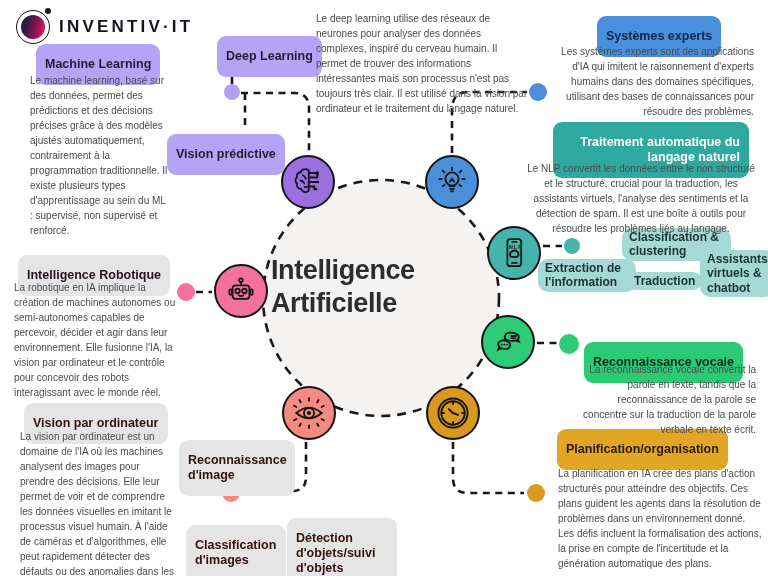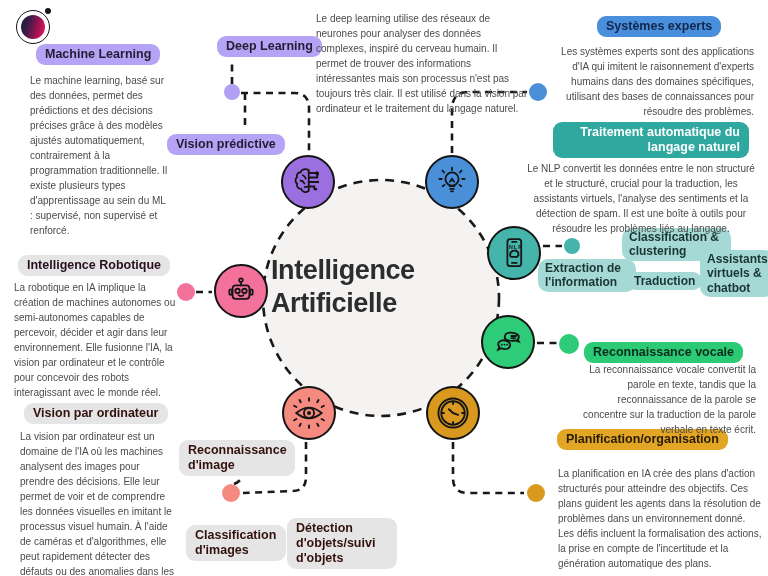--- a/index.html
+++ b/index.html
@@ -10,21 +10,21 @@
   .abs{position:absolute;}
   
   .logo{left:16px;top:10px;display:flex;align-items:center;gap:9px;}
   .logo-mark{position:relative;width:32px;height:32px;border:1.6px solid #17131f;border-radius:50%;
     display:flex;align-items:center;justify-content:center;}
   .logo-sphere{width:24px;height:24px;border-radius:50%;
     background:linear-gradient(105deg,#2c1d45 25%,#8c1350 60%,#cf1457 85%);}
   .logo-dot{position:absolute;top:-3px;right:-2px;width:6px;height:6px;border-radius:50%;background:#17131f;}
   .logo-text{font-size:17px;font-weight:800;letter-spacing:3.2px;color:#141420;}
   
-  .badge{position:absolute;display:inline-block;padding:3px 9px;border-radius:9px;
+  .badge{position:absolute;display:inline-block;padding:13px 9px;border-radius:9px;
     font-size:12.5px;font-weight:700;color:#221d33;line-height:1.2;}
   .b-purple{background:#b5a4f5;}
   .b-blue{background:#4a8fdb;color:#12254d;}
   .b-teal{background:#2fa8a0;color:#ffffff;text-align:right;}
   .b-tealight{background:#a4d9d5;color:#1b3434;font-size:12px;padding:2px 7px;border-radius:10px;}
   .b-green{background:#2bcb76;color:#0d2b1c;margin-top:8px;}
   .b-pink{background:#e5e5e5;color:#2a0f20;}
   .b-salmon{background:#e5e5e5;color:#33120d;}
   .b-gold{background:#e2a524;color:#271c05;}
   
@@ -70,20 +70,21 @@
   <circle cx="536" cy="493" r="9" fill="#d9991f"></circle>
   <circle cx="231" cy="493" r="9" fill="#f58b80"></circle>
   <circle cx="186" cy="292" r="9" fill="#f4719c"></circle>
 </svg>
 
 <div class="abs logo">
   <span class="logo-mark">
     <span class="logo-sphere"></span>
     <span class="logo-dot"></span>
   </span>
+  <span class="logo-text">INVENTIV·IT</span>
 </div>
 
 <div class="badge b-purple" style="left:36px;top:44px;">Machine Learning</div>
 <div class="badge b-purple" style="left:217px;top:36px;">Deep Learning</div>
 <div class="badge b-purple" style="left:167px;top:134px;">Vision prédictive</div>
 <div class="badge b-blue" style="left:597px;top:16px;">Systèmes experts</div>
 <div class="badge b-teal" style="left:553px;top:122px;width:178px;">Traitement automatique du langage naturel</div>
 <div class="badge b-tealight" style="left:622px;top:228px;width:95px;">Classification &amp; clustering</div>
 <div class="badge b-tealight" style="left:538px;top:259px;width:84px;">Extraction de l'information</div>
 <div class="badge b-tealight" style="left:627px;top:272px;">Traduction</div>

